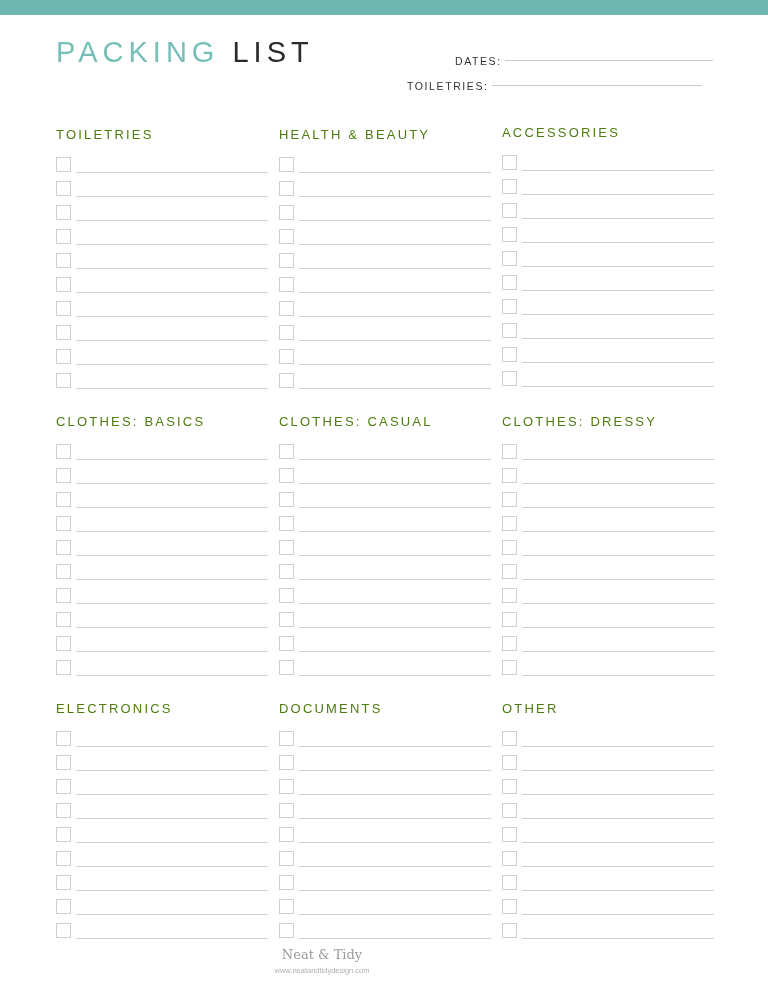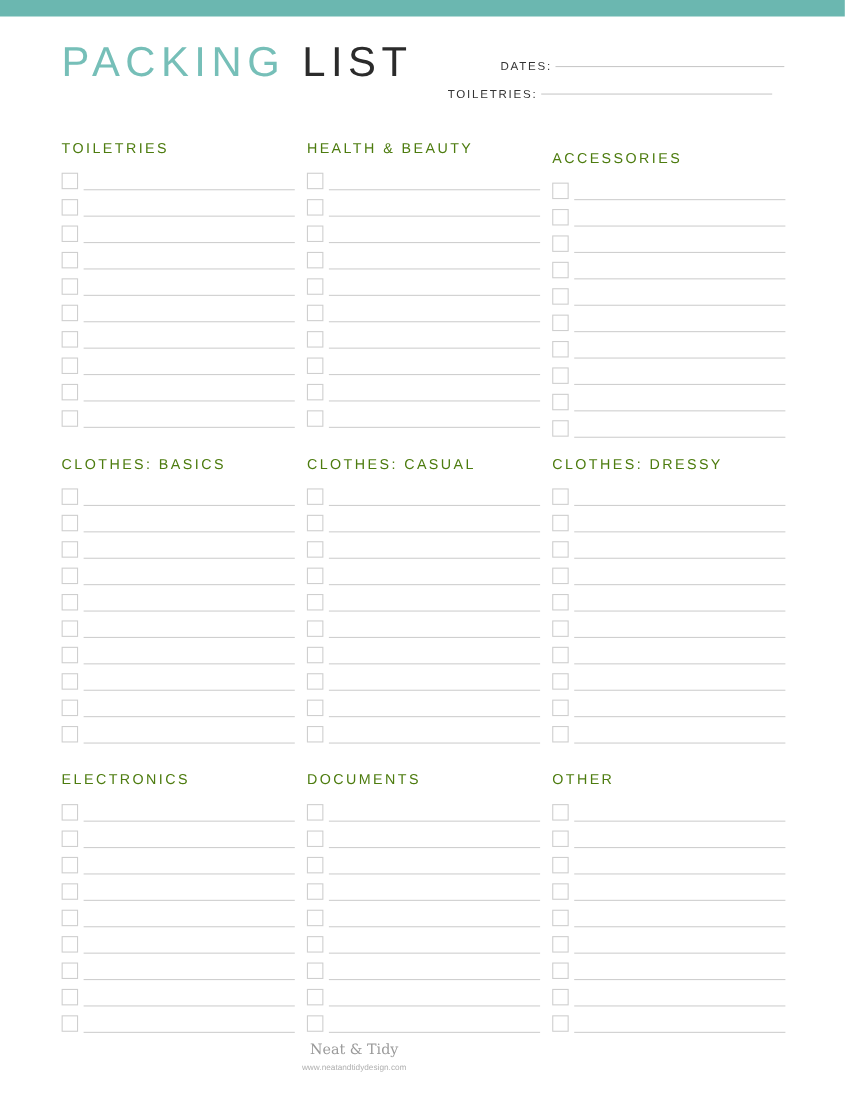--- a/index.html
+++ b/index.html
@@ -1,19 +1,19 @@
 <!DOCTYPE html>
 <html><head>
 <meta charset="utf-8">
 <style>
   html, body { margin:0; padding:0; }
   body { width:768px; height:994px; background:#fff; position:relative; overflow:hidden;
          font-family:"DejaVu Sans", sans-serif; }
   .topbar { position:absolute; left:0; top:0; width:768px; height:15px; background:#6bb7b0; }
-  .title { position:absolute; left:56px; top:36px; font-size:38px; letter-spacing:5px; font-weight:300;
+  .title { position:absolute; left:56px; top:36px; font-size:29px; letter-spacing:5px; font-weight:300;
            font-family:"Liberation Sans", sans-serif; }
   .title .a { color:#76bfb8; }
   .title .b { color:#2b2b2b; }
   .field { position:absolute; display:flex; align-items:center; }
   .field .lbl { font-size:10.5px; letter-spacing:1.6px; color:#333; font-family:"Liberation Sans", sans-serif; }
   .field .ln { border-bottom:1px solid #c9c9c9; height:1px; margin-left:3px; margin-bottom:3px; }
   .section { position:absolute; width:212px; }
   .sec-title { font-family:"Liberation Sans", sans-serif; font-size:13px; letter-spacing:2.2px; color:#4d7c0f;
                height:20px; line-height:20px; margin-bottom:7px; }
   .row { display:flex; align-items:center; height:24px; }
@@ -122,21 +122,21 @@
       </div>
       <div class="row">
         <span class="cb"></span>
         <span class="rl"></span>
       </div>
       <div class="row">
         <span class="cb"></span>
         <span class="rl"></span>
       </div>
     </div>
-    <div class="section" style="left: 502px; top: 134px;">
+    <div class="section" style="left: 502px; top: 123px;">
       <div class="sec-title">ACCESSORIES</div>
       <div class="row">
         <span class="cb"></span>
         <span class="rl"></span>
       </div>
       <div class="row">
         <span class="cb"></span>
         <span class="rl"></span>
       </div>
       <div class="row">

